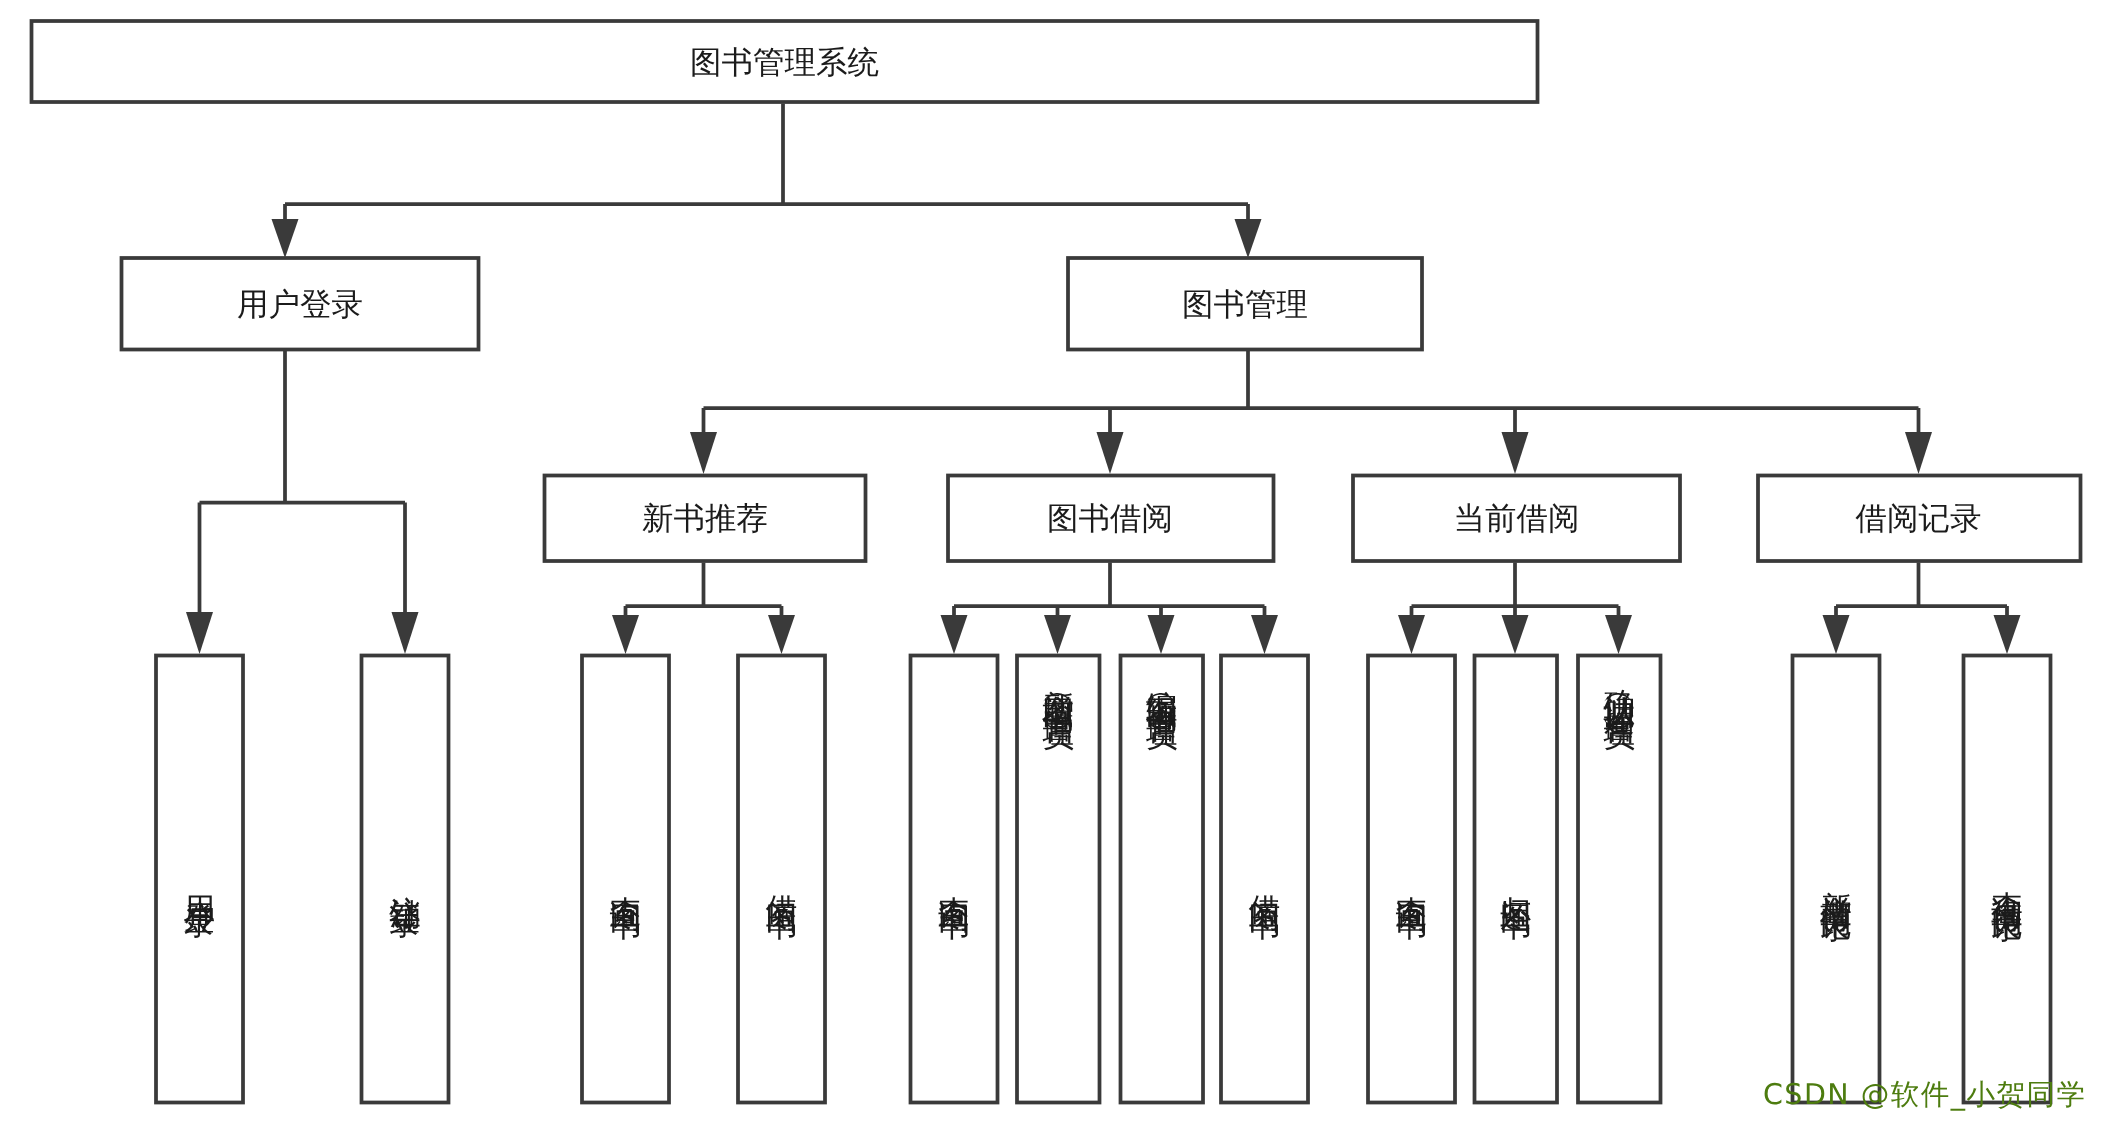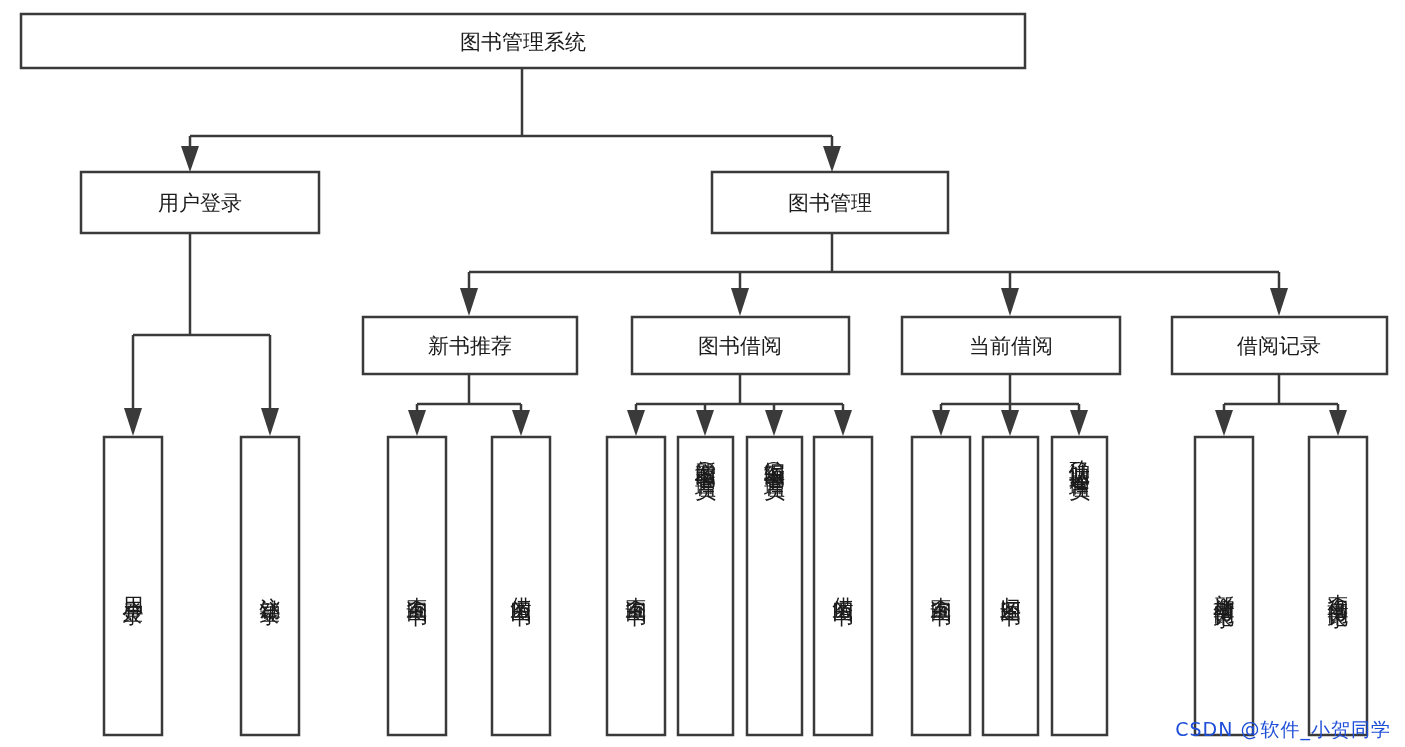--- a/index.html
+++ b/index.html
@@ -66,21 +66,21 @@
     letter-spacing: 3px;
     color: #1b1b1b;
     white-space: nowrap;
   }
   .watermark {
     position: absolute;
     right: 14px;
     bottom: 4px;
     font-family: "DejaVu Sans", "Liberation Sans", sans-serif;
     font-size: 19px;
-    color: #1d4ed8;
+    color: #4d7c0f;
     letter-spacing: 1px;
     white-space: nowrap;
   }
 </style>
 </head>
 <body>
 
 <div id="diagram-root">
 
   <svg class="diagram-canvas" viewBox="0 0 1405 747">

